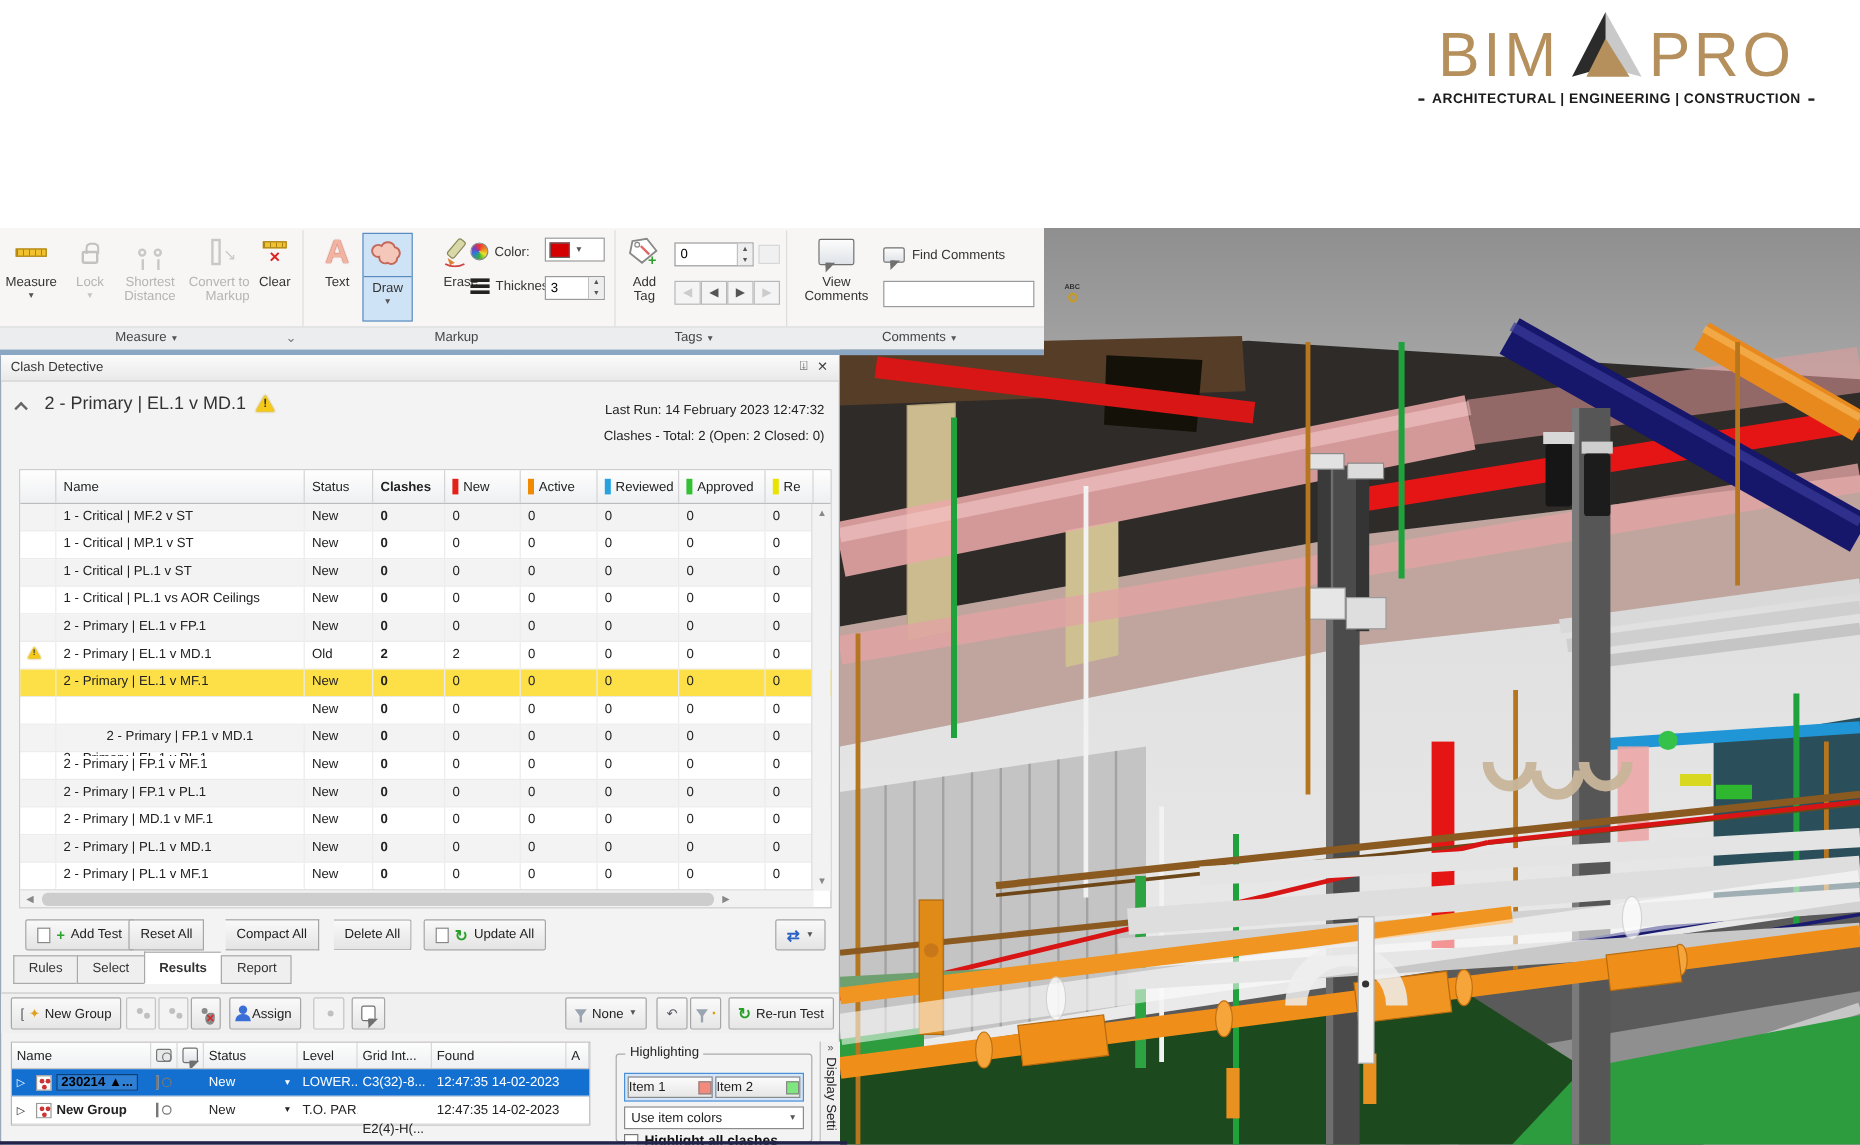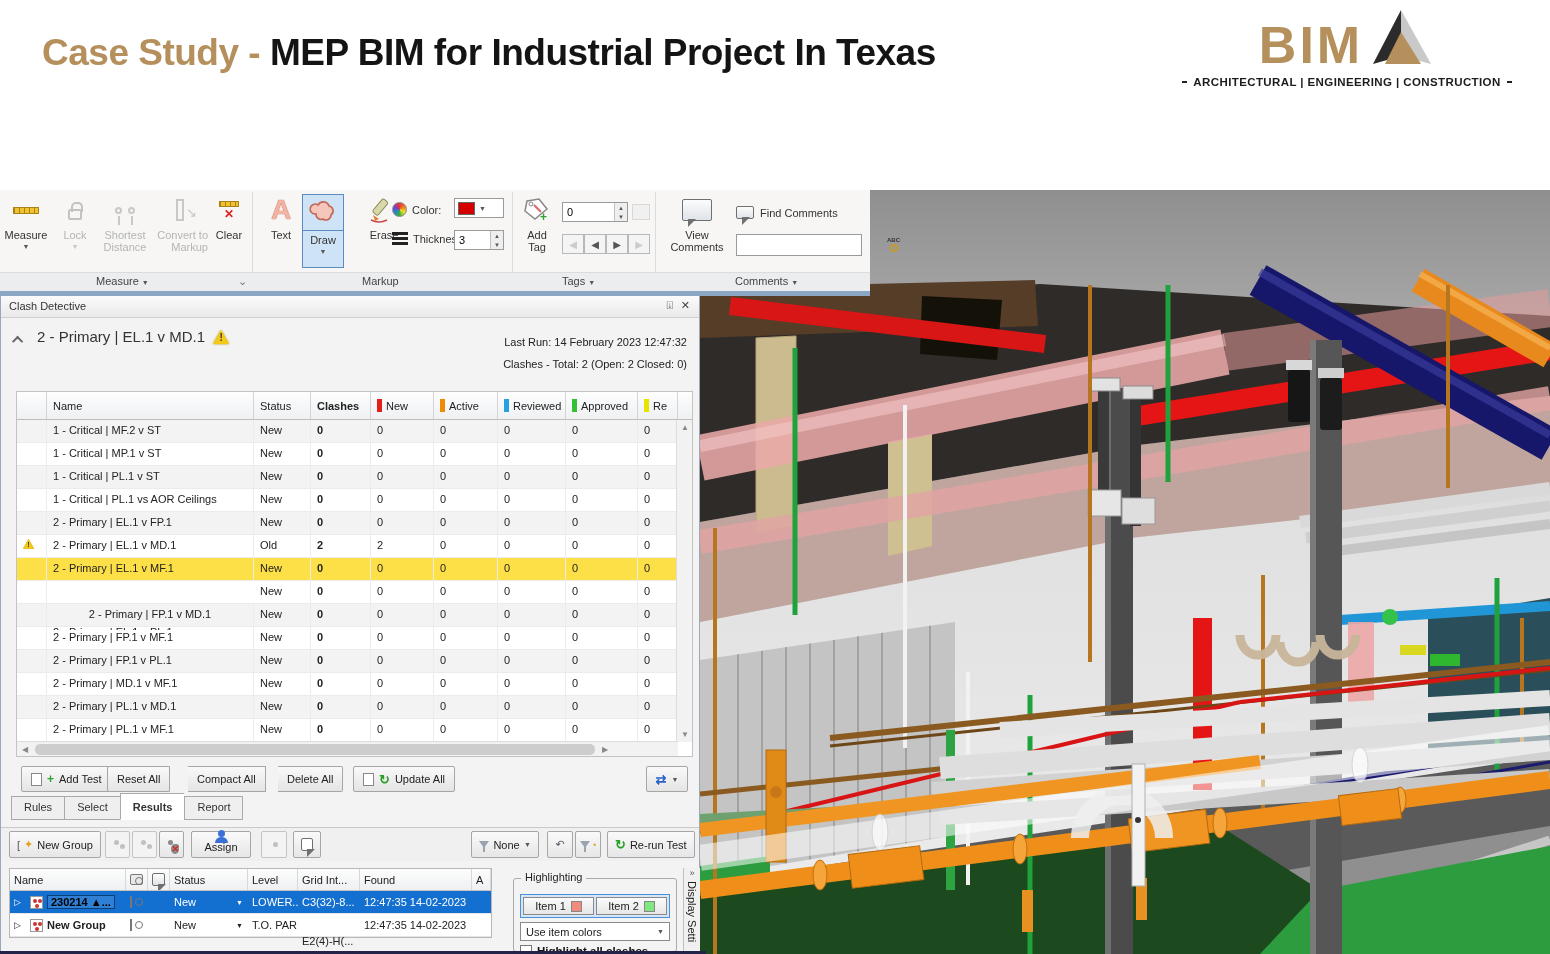--- a/index.html
+++ b/index.html
@@ -8,21 +8,21 @@
   #stage { position:relative; width:1550px; height:954px; background:#fff; }
   .abs { position:absolute; }
 
   
   #banner { left:0; top:0; width:1550px; height:130px; background:#fff; }
   #page-title { left:42px; top:32px; font-size:37px; font-weight:700; letter-spacing:-0.5px; white-space:nowrap; }
   #page-title .gold { color:#b5905c; }
   #page-title .dark { color:#141414; }
   #logo { right:38px; top:8px; width:330px; text-align:center; }
   .logo-row { display:flex; align-items:flex-end; justify-content:center; gap:2px; }
-  .logo-word { font-size:52px; font-weight:700; color:#b5905c; letter-spacing:3px; line-height:0.95; }
+  .logo-word { font-size:52px; font-weight:400; color:#b5905c; letter-spacing:3px; line-height:0.95; }
   .logo-tagline-row { display:flex; align-items:center; justify-content:center; gap:6px; margin-top:6px; }
   .tag-dash { width:26px; height:2px; background:#222; }
   .logo-tagline { font-size:11.5px; font-weight:700; color:#1c1c1c; letter-spacing:0.4px; white-space:nowrap;text-align:center; }
 
   
   #ribbon { left:0; top:190px; width:870px; height:101px; background:#f7f6f5; border-bottom:1px solid #d6d6d6; z-index:30; }
   .rgroup-bar { position:absolute; left:0; top:82px; width:100%; height:19px; background:#ebedef; border-top:1px solid #dcdcdc; }
   .rgroup-label { position:absolute; top:2px; font-size:11px; color:#444; white-space:nowrap; }
   .rsep { position:absolute; top:2px; width:1px; height:96px; background:#dcdcdc; }
   .rbtn { position:absolute; top:4px; text-align:center; font-size:11px; color:#333; line-height:12px; }
@@ -139,48 +139,48 @@
   .cam { width:15px; height:11px; border:1px solid #777; border-radius:2px; background:#e8e8e8; position:relative; }
   .cam:after { content:""; position:absolute; left:4px; top:1.5px; width:6px; height:6px; border:1.5px solid #777; border-radius:50%; }
   .gicon { width:13px; height:13px; border:1px solid #999; background:#fff; position:relative; flex:none; }
   .gicon i { position:absolute; width:4px; height:4px; border-radius:50%; background:#c33; }
   .name-sel { border:1px solid #0a3f78; background:#9cc3ea33; color:#000; font-weight:700; padding:0 3px; }
 
   
   #hl-box { left:512px; top:582px; width:164px; height:74px; border:1px solid #aaa; border-radius:3px; }
   #hl-title { position:absolute; left:520px; top:575px; background:#f3f3f3; padding:0 4px; font-size:11px; color:#222; }
   #hl-items { position:absolute; left:519px; top:598px; width:150px; height:24px; border:1px solid #4a90d9; background:#d6e6f8; display:flex; padding:2px; gap:2px; }
-  .hl-btn { flex:1; border:1px solid #8a8a8a; background:linear-gradient(#fbfbfb,#e6e6e6); display:flex; align-items:center; justify-content:center; gap:5px; font-size:11px; }
+  .hl-btn { flex:1; border:1px solid #8a8a8a; background:linear-gradient(#fbfbfb,#e6e6e6); display:flex; align-items:center; justify-content:space-between; gap:5px; font-size:11px; }
   .hl-sw { width:11px; height:11px; border:1px solid #888; }
   #hl-drop { position:absolute; left:519px; top:626px; width:150px; height:19px; border:1px solid #8a8a8a; background:#fff; display:flex; align-items:center; justify-content:space-between; padding:0 5px; font-size:11px; }
   #hl-check { position:absolute; left:519px; top:649px; display:flex; align-items:center; gap:5px; font-size:11.5px; font-weight:700; color:#111; }
   .cbox { width:12px; height:12px; border:1px solid #777; background:#fff; }
 
   
   #disp-strip { left:682px; top:572px; width:17px; height:86px; background:#f0f0f0; border-left:1px solid #c0c0c0; }
   #disp-strip .chevs { font-size:9px; color:#555; text-align:center; display:block; }
   #disp-text { writing-mode:vertical-rl; font-size:11px; color:#222; margin:3px 0 0 2px; white-space:nowrap; }
 </style>
 </head>
 <body>
 
 <div id="stage">
 
   <div id="banner" class="abs">
-    <div id="page-title" class="abs"><span class="gold">Case Study - </span><span class="dark">MEP BIM for Industrial Project In Texas</span></div>
     <div id="logo" class="abs">
       <div class="logo-row">
         <span class="logo-word">BIM</span>
         <span>
           <svg width="70" height="58" viewBox="0 0 70 58">
             <polygon points="36,2 66,56 36,48" fill="#c9c9c9"></polygon>
             <polygon points="36,2 8,56 36,48" fill="#2b2b2b"></polygon>
             <polygon points="36,24 20,56 56,56" fill="#b5905c"></polygon>
           </svg>
         </span>
+        <span class="logo-word">PRO</span>
       </div>
       <div class="logo-tagline-row">
         <span class="tag-dash"></span>
         <span class="logo-tagline">ARCHITECTURAL | ENGINEERING | CONSTRUCTION</span>
         <span class="tag-dash"></span>
       </div>
     </div>
   </div>
 
   <div id="viewport" class="abs">
@@ -741,21 +741,21 @@
             <i style="left:7px;top:5px;"></i>
           </span>
         </div>
       <div class="tbtn" style="left:158px;width:25px;">
           <span class="grp-ic on">
             <i style="left:1px;top:1px;"></i>
             <i style="left:7px;top:5px;"></i>
             <i class="x">✕</i>
           </span>
         </div>
-      <div class="tbtn" style="left:190px;width:60px;flex-direction:column;">
+      <div class="tbtn" style="left:190px;width:60px;">
         <span class="person" style="margin-top:-6px;"></span>
         <span>Assign</span>
       </div>
       <div class="tbtn flat" style="left:260px;width:26px;">
           <span class="grp-ic">
             <i style="left:4px;top:3px;"></i>
           </span>
         </div>
       <div class="tbtn" style="left:292px;width:28px;">
           <span class="bubble sm" style="background:#fff;"></span>

